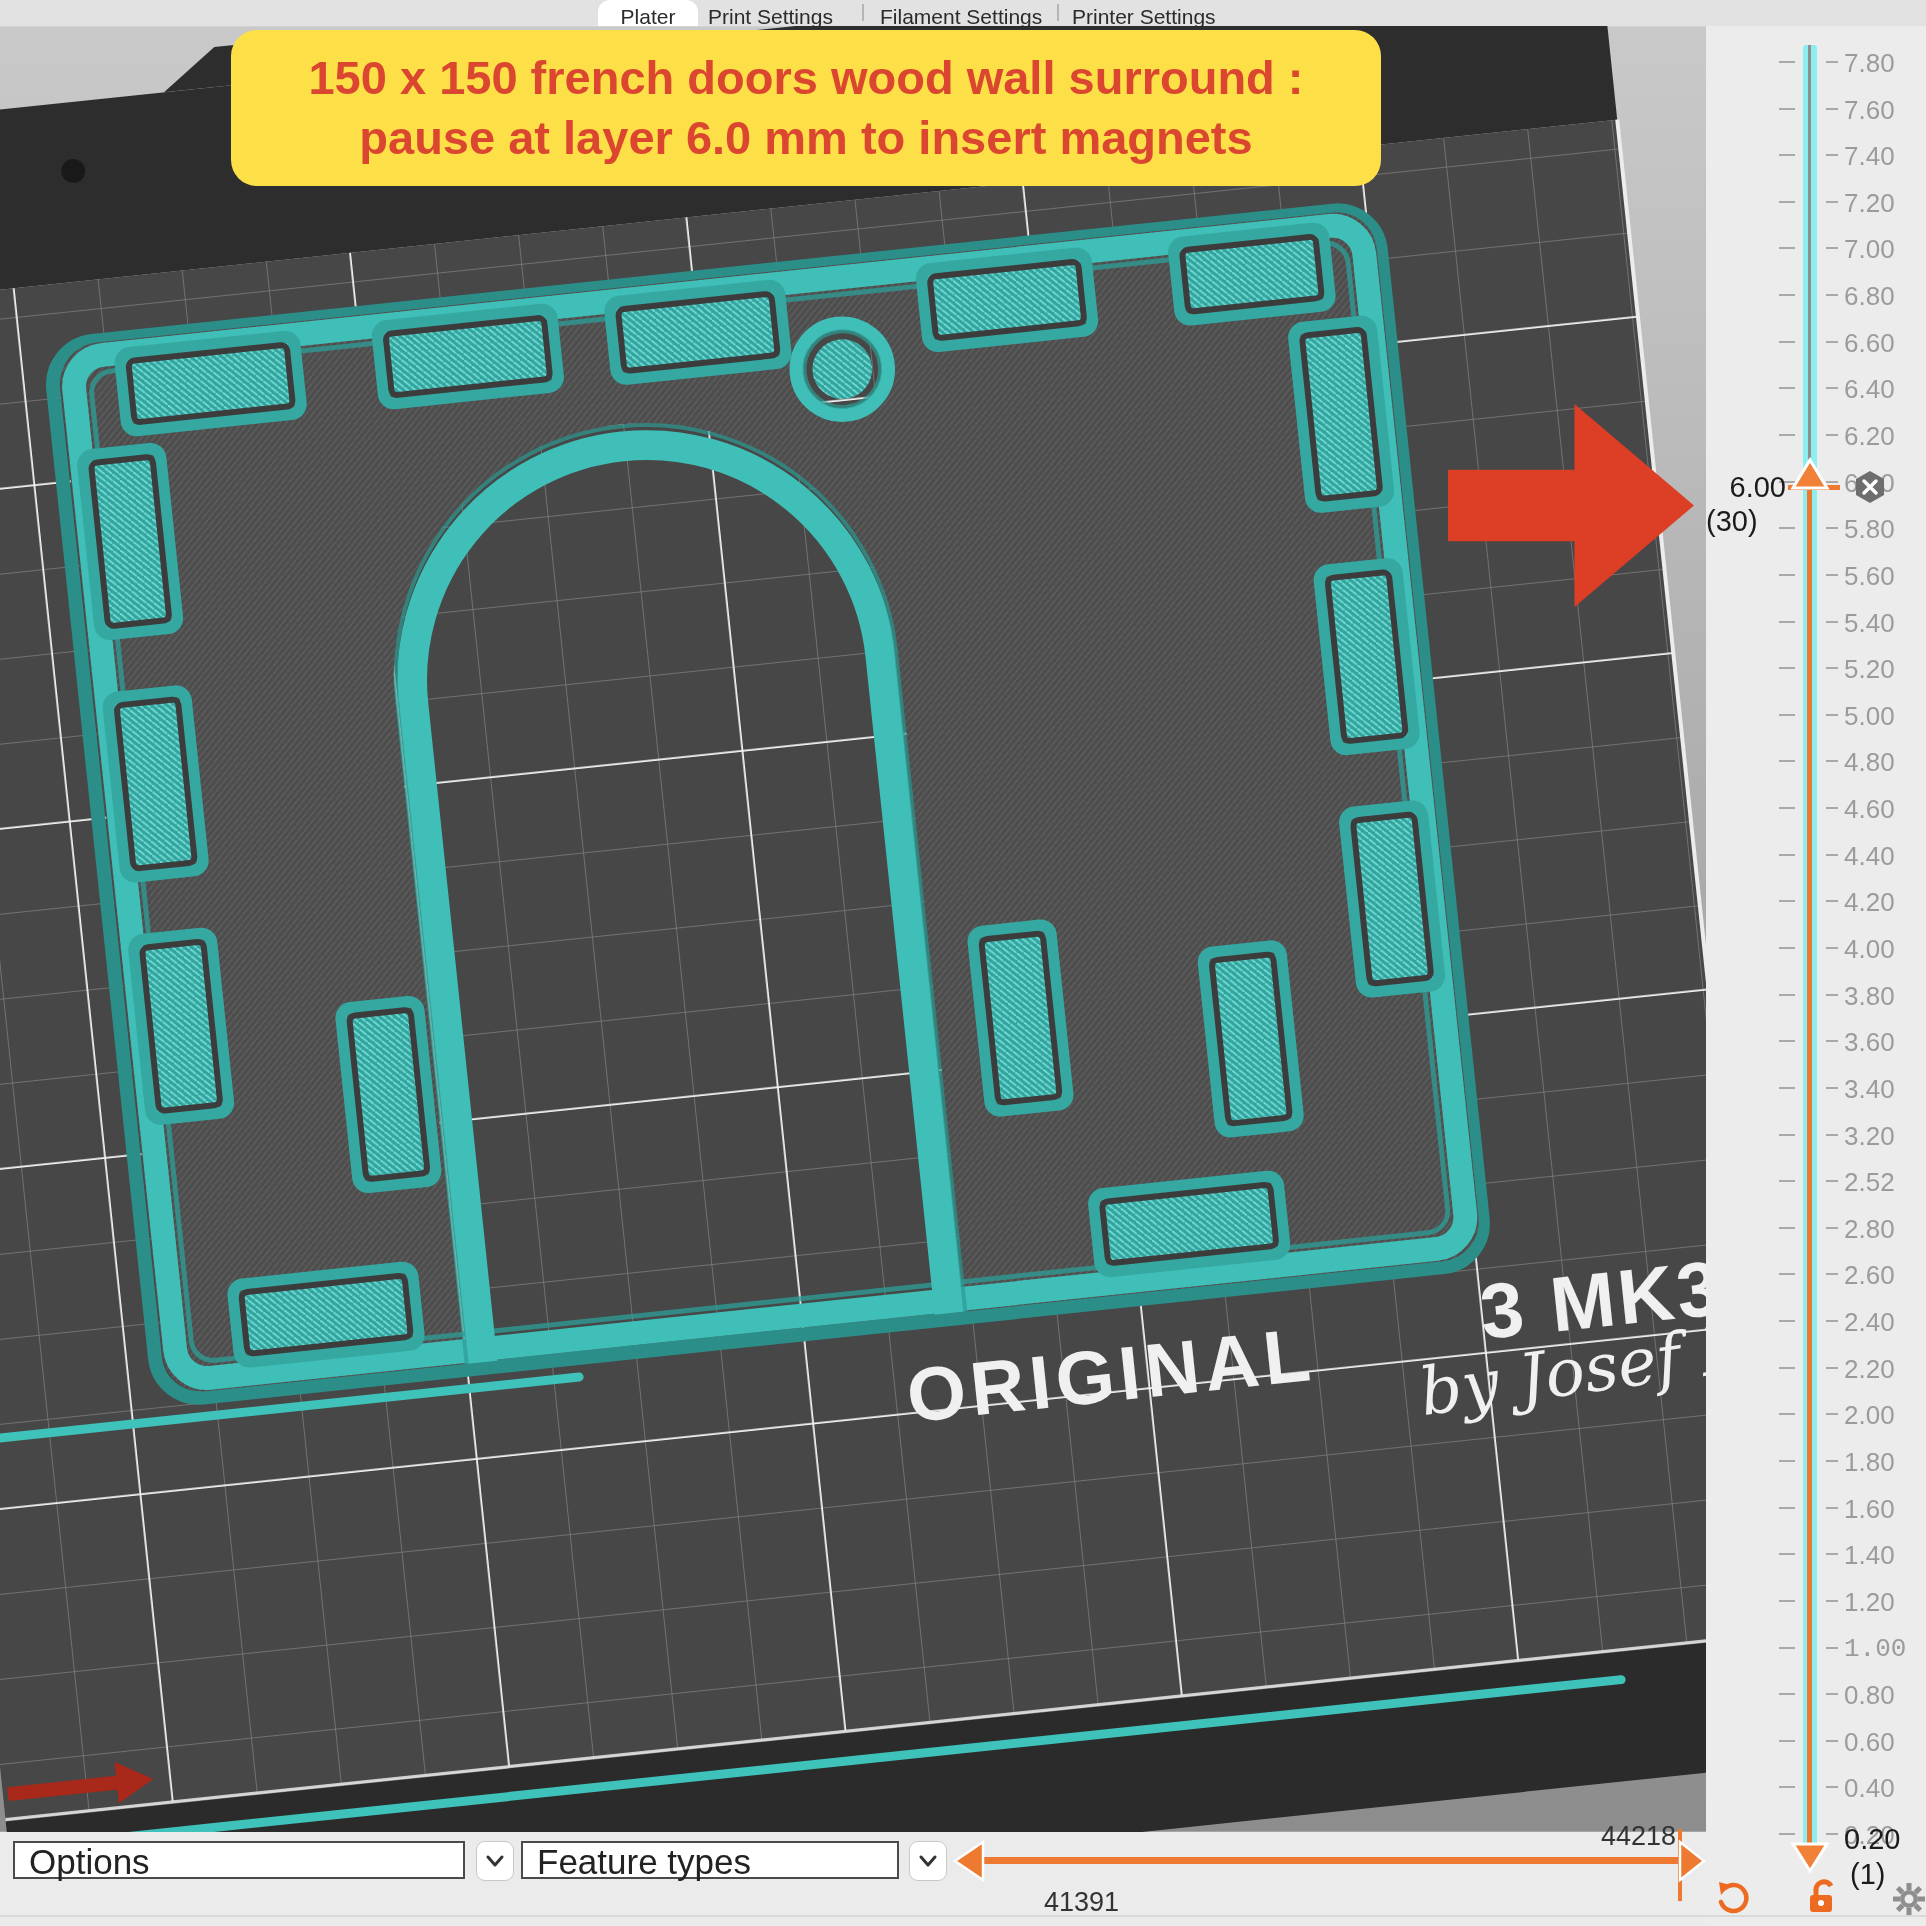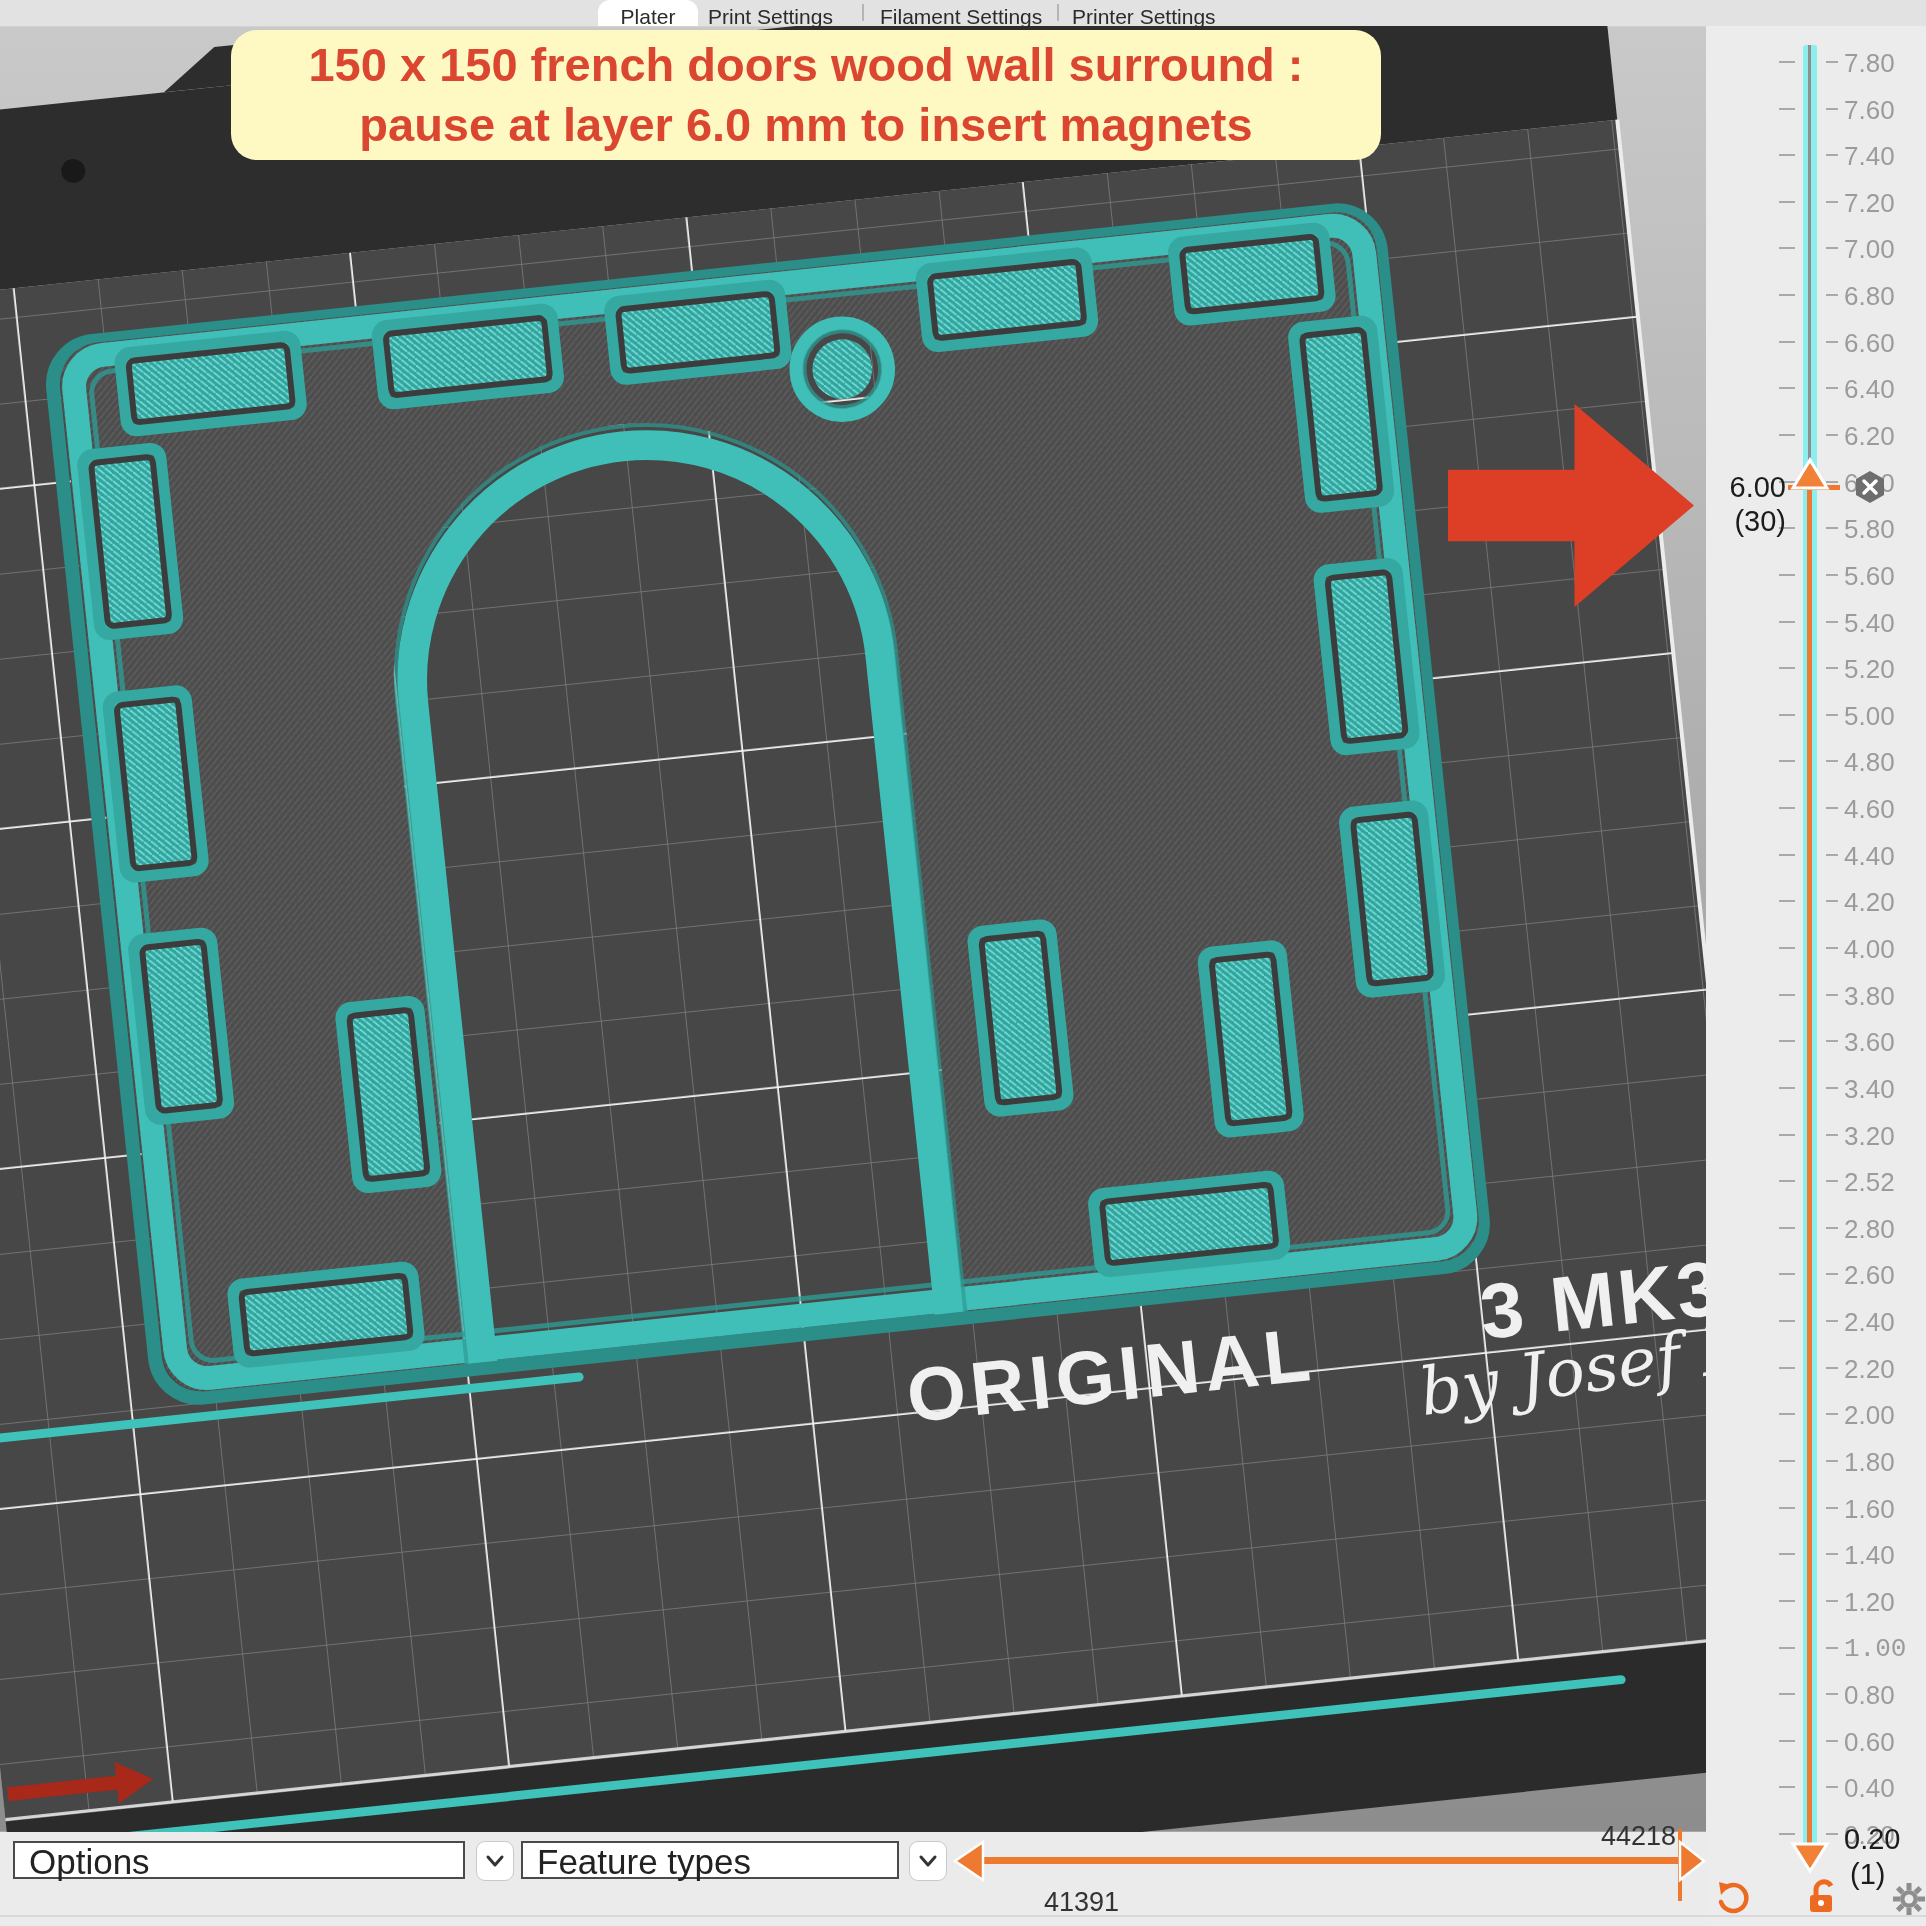--- a/index.html
+++ b/index.html
@@ -8,38 +8,38 @@
   
   #tabbar{position:absolute;left:0;top:0;width:1926px;height:26px;background:#e2e2e2;z-index:40;}
   .tab-label{position:absolute;top:0;height:34px;line-height:34px;font-size:21px;color:#2b2b2b;white-space:nowrap;}
   #tab-plater{position:absolute;left:598px;top:0;width:100px;height:26px;background:#ffffff;
               border-radius:12px 12px 0 0;text-align:center;overflow:hidden;}
   #tab-plater .tab-label{position:static;display:block;}
   .tab-sep{position:absolute;top:4px;width:2px;height:17px;background:#b5b5b5;}
   
   #viewport{position:absolute;left:0;top:26px;width:1706px;height:1806px;z-index:1;}
   
-  #note-card{position:absolute;left:231px;top:30px;width:1150px;height:130px;background:#fef9c3;
+  #note-card{position:absolute;left:231px;top:30px;width:1150px;height:156px;background:#fde047;
              border-radius:26px;z-index:20;display:flex;flex-direction:column;justify-content:center;
              align-items:center;}
   .note-line{font-size:47px;font-weight:bold;color:#db4630;line-height:60px;white-space:nowrap;}
   
   #big-arrow{position:absolute;left:1423px;top:388px;z-index:21;}
   
   #layer-panel{position:absolute;left:1706px;top:26px;width:220px;height:1900px;background:#ececec;z-index:30;}
   .tick-row{position:absolute;left:0;width:220px;height:28px;}
   .tick-row .tl{position:absolute;left:73px;top:13px;width:16px;height:2px;background:#a9a9a9;}
   .tick-row .tr{position:absolute;left:120px;top:13px;width:12px;height:2px;background:#a9a9a9;}
   .tick-row .tv{position:absolute;left:138px;top:0;font-size:26px;color:#9b9b9b;}
   #v-track{position:absolute;left:97px;top:19px;width:14px;height:1808px;background:#8beff0;border-radius:3px;}
   #v-track-gray{position:absolute;left:102px;top:19px;width:3px;height:442px;background:#8f8f8f;}
   #v-track-orange{position:absolute;left:101px;top:461px;width:5px;height:1366px;background:#ed7a30;}
   #upper-line{position:absolute;left:82px;top:459px;width:52px;height:5px;background:#ed7a30;}
   #upper-value{position:absolute;left:0px;top:445px;width:80px;text-align:right;font-size:29px;color:#1b1b1b;}
-  #upper-layer{position:absolute;left:0px;top:479px;width:80px;text-align:right;font-size:29px;color:#1b1b1b;}
+  #upper-layer{position:absolute;left:0px;top:479px;width:80px;font-size:29px;color:#1b1b1b;}
   #lower-value{position:absolute;left:138px;top:1797px;font-size:29px;color:#1b1b1b;}
   #lower-layer{position:absolute;left:144px;top:1832px;font-size:29px;color:#1b1b1b;}
   .panel-icon{position:absolute;}
   
   #bottombar{position:absolute;left:0;top:1832px;width:1706px;height:95px;background:#ebebeb;z-index:25;}
   .combo{position:absolute;top:1841px;height:38px;background:#ffffff;border:2px solid #4a4a4a;
          font-size:35px;color:#222;line-height:38px;padding-left:14px;box-sizing:border-box;z-index:26;}
   .chev-btn{position:absolute;top:1841px;width:38px;height:40px;background:#ffffff;border:1.5px solid #c9c9c9;
             border-radius:9px;box-sizing:border-box;z-index:26;display:flex;align-items:center;justify-content:center;}
   #h-track{position:absolute;left:980px;top:1857px;width:699px;height:7px;background:#ed7a30;z-index:26;}

